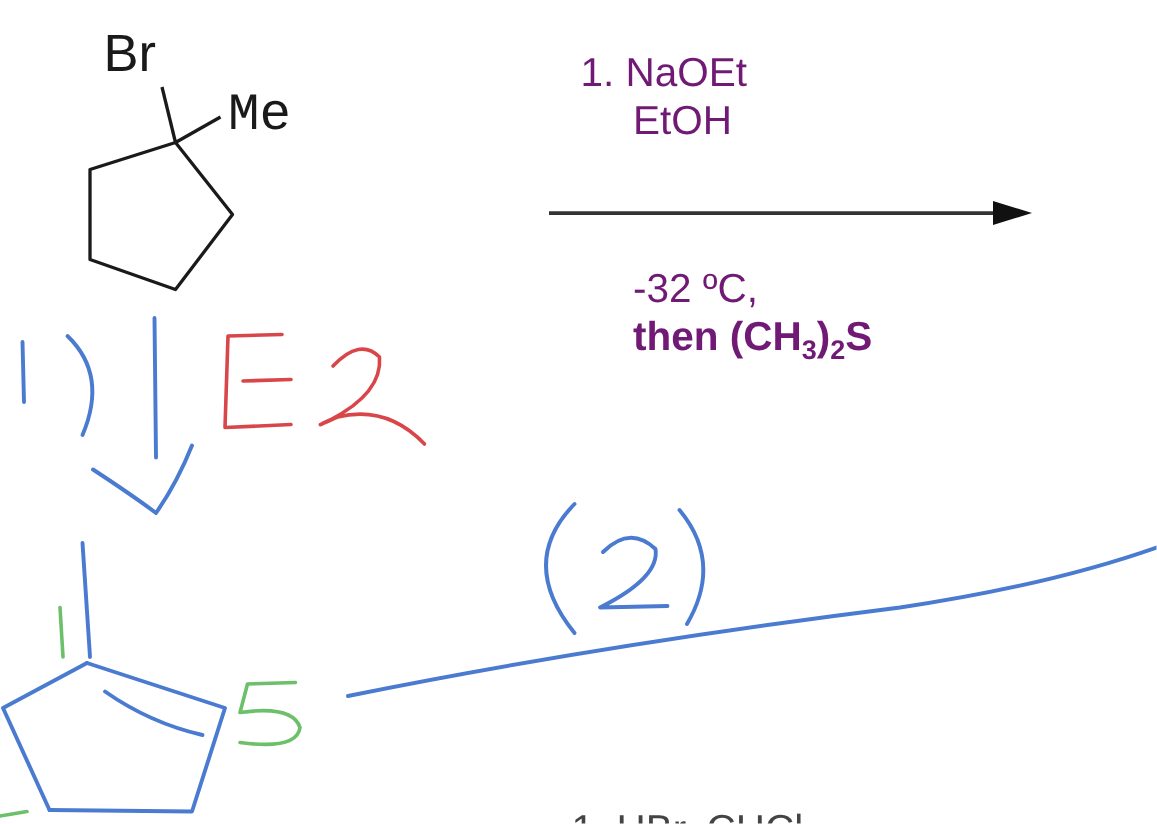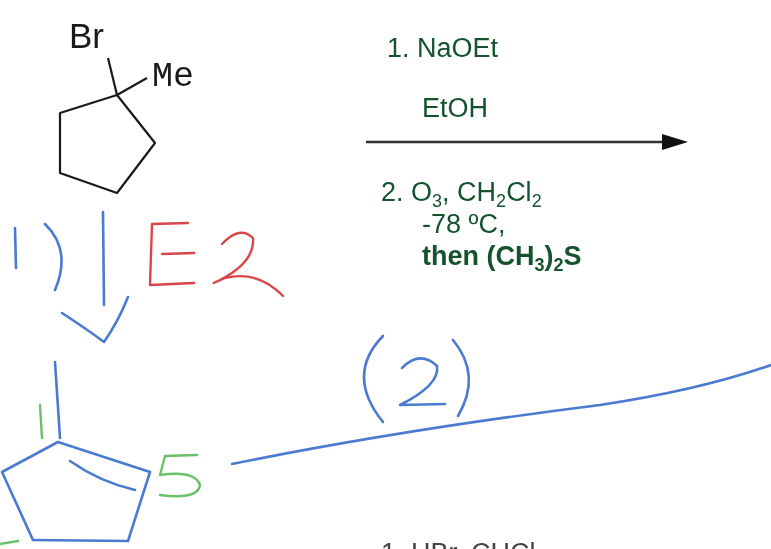--- a/index.html
+++ b/index.html
@@ -1,20 +1,20 @@
 <!DOCTYPE html>
 <html><head>
 <meta charset="utf-8">
 <style>
   html, body { margin: 0; padding: 0; background: #ffffff; }
   body { width: 771px; height: 549px; overflow: hidden; position: relative;
          font-family: "Liberation Sans", sans-serif; color: #1a1a1a; }
   .canvas { position: absolute; left: 0; top: 0; width: 771px; height: 549px; }
   .label { position: absolute; font-size: 35px; line-height: 1; white-space: nowrap; text-align: right; }
-  .reagent { position: absolute; font-size: 27px; line-height: 32px; white-space: nowrap; color: #14532d; }
+  .reagent { position: absolute; font-size: 27px; line-height: 32px; white-space: nowrap; color: #701a75; }
   .reagent sub { font-size: 18px; vertical-align: -6px; line-height: 0; }
   .line { display: block; }
 </style>
 </head>
 <body>
 
 <div class="canvas">
 
   <svg width="771" height="549" style="position:absolute;left:0;top:0">
 
@@ -67,28 +67,23 @@
 
   <span class="label" style="left:69px;top:18px;">Br</span>
 
   <span class="label" style="left:152px;top:60px;font-family:Liberation Mono, monospace;">Me</span>
 
   <div class="reagent" style="left:387px;top:32px;">
     <span class="line">
       <span>1.</span>
       <span>NaOEt</span>
     </span>
-    <span class="line" style="padding-left:35px;margin-top:28px;">EtOH</span>
+    <span class="line" style="padding-left:35px;">EtOH</span>
   </div>
 
   <div class="reagent" style="left:381px;top:176px;">
-    <span class="line">
-      <span>2.</span>
-      <span><span>O</span><sub>3</sub><span>,</span></span>
-      <span><span>CH</span><sub>2</sub><span>Cl</span><sub>2</sub></span>
-    </span>
-    <span class="line" style="padding-left:41px;">-78 ºC,</span>
+    <span class="line" style="padding-left:41px;">-32 ºC,</span>
     <span class="line" style="padding-left:41px;font-weight:bold;"><span>then (CH</span><sub>3</sub><span>)</span><sub>2</sub><span>S</span></span>
   </div>
 
   <div class="reagent" style="left:381px;top:537px;color:#444;">1. HBr, CHCl</div>
 
 </div>
 
 </body></html>

